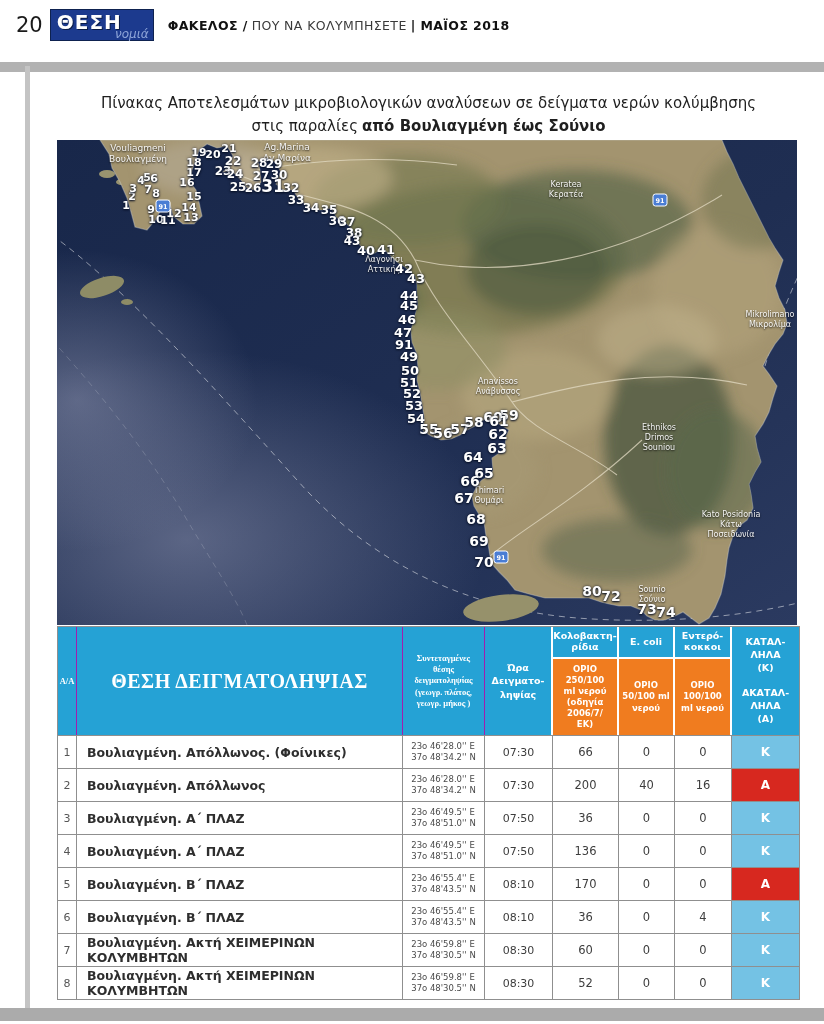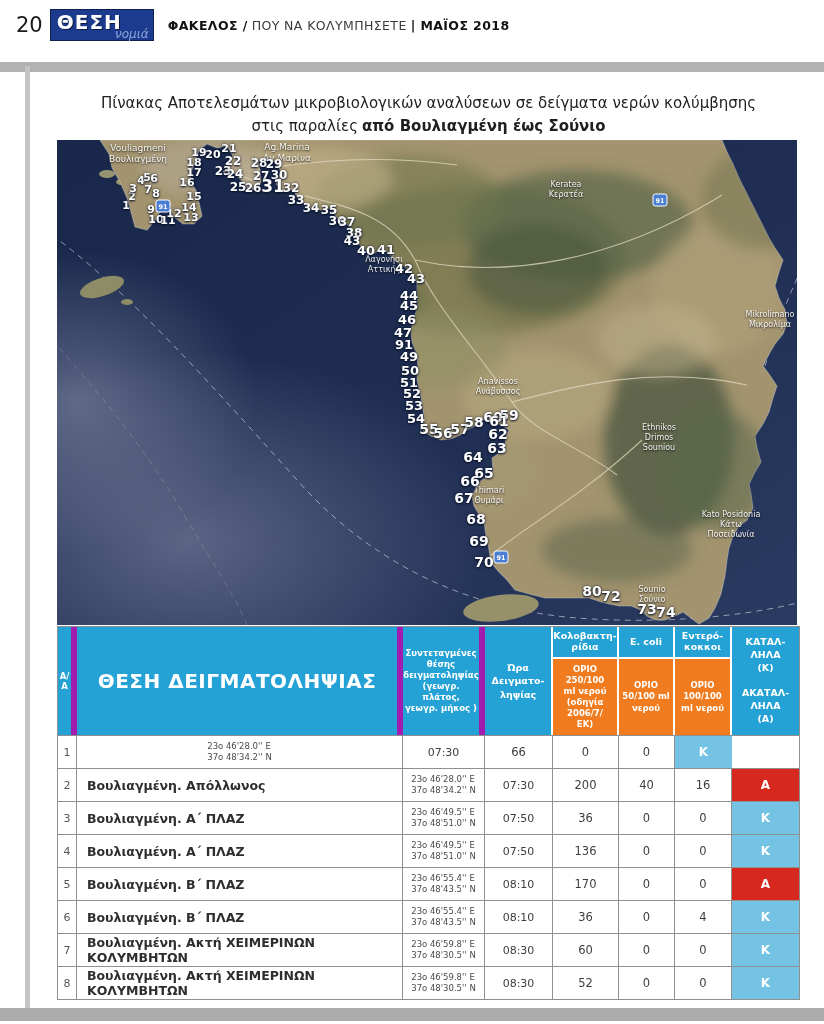--- a/index.html
+++ b/index.html
@@ -38,21 +38,21 @@
   .shield{position:absolute;transform:translate(-50%,-50%);width:13px;height:11px;background:#4a7dd4;
           border:1px solid #fff;border-radius:3px;color:#fff;font-size:6.5px;font-weight:bold;
           display:flex;align-items:center;justify-content:center;}
 
   
   .wtable{position:absolute;left:57px;top:626px;width:743px;border:1px solid #8f8f8f;background:#fff;box-sizing:border-box;}
   .thead,.trow{display:grid;grid-template-columns:19px 326px 82px 68px 66px 56px 57px 1fr;}
   .thead{height:108px;background:#fff;}
   .hc{background:#25a2d5;color:#fff;display:flex;align-items:center;justify-content:center;
       text-align:center;white-space:pre-line;box-sizing:border-box;}
-  .hc.navy{border-right:6px solid #a21caf;}
+  .hc.navy{border-right:1px solid #a21caf;font-family:Liberation Serif, serif;}
   .hc.white{border-right:2px solid #fff;}
   .hc-aa{font-size:8.5px;font-weight:bold;}
   .hc-site{font-size:20px;font-weight:bold;letter-spacing:.5px;}
   .hc-coords{font-size:8.5px;font-weight:bold;line-height:1.3;}
   .hc-time{font-size:9.5px;font-weight:bold;line-height:1.4;}
   .hc-split{display:flex;flex-direction:column;background:#fff;box-sizing:border-box;}
   .hc-split.white{border-right:2px solid #fff;}
   .hc-split .name{height:30px;background:#25a2d5;color:#fff;font-weight:bold;font-size:9.5px;
                   display:flex;align-items:center;justify-content:center;white-space:pre-line;
                   text-align:center;line-height:1.15;}
@@ -309,20 +309,21 @@
 ΛΗΛΑ
 (Κ)
 
 ΑΚΑΤΑΛ-
 ΛΗΛΑ
 (Α)</div>
     </div>
     <div id="tbody">
         <div class="trow">
           <div class="td td-aa">1</div>
+          <div class="td td-site">Βουλιαγμένη. Απόλλωνος. (Φοίνικες)</div>
           <div class="td td-coords">23o 46'28.0'' E
 37o 48'34.2'' N</div>
           <div class="td td-time">07:30</div>
           <div class="td td-val">66</div>
           <div class="td td-val">0</div>
           <div class="td td-val">0</div>
           <div class="td td-verdict ok">Κ</div>
         </div>
         <div class="trow">
           <div class="td td-aa">2</div>

